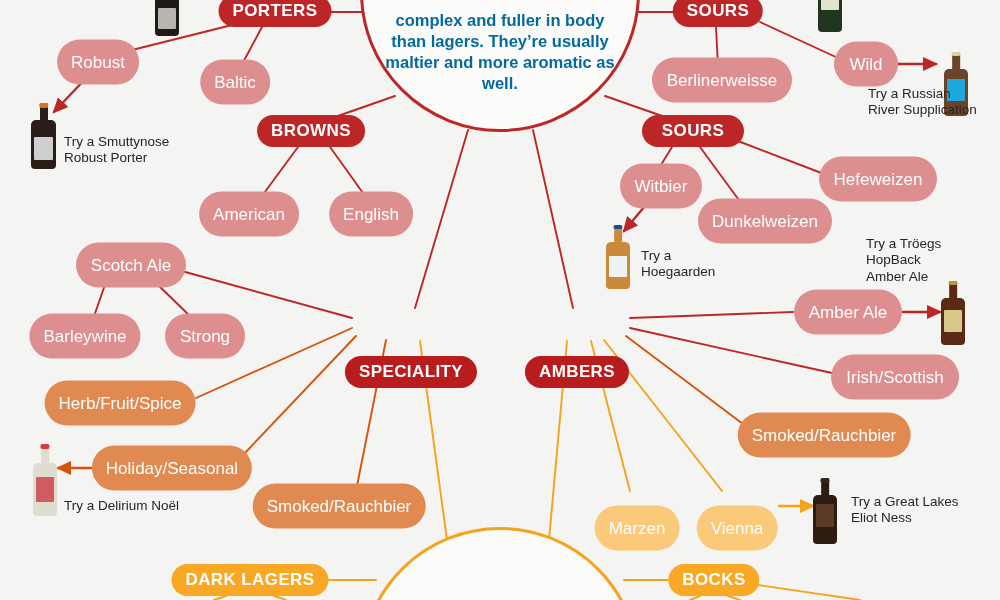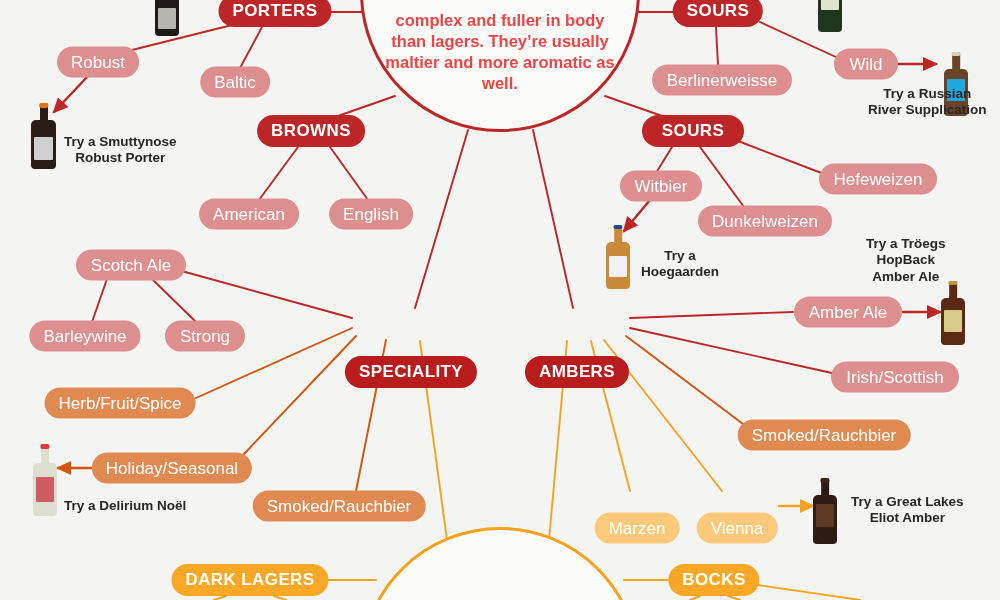--- a/index.html
+++ b/index.html
@@ -14,47 +14,47 @@
 
   
   .hub{
     position:absolute;border-radius:50%;background:#fbfbfa;
     display:flex;align-items:center;justify-content:center;
     text-align:center;box-sizing:border-box;
   }
   .hub-ales{border:3px solid #bc2b2b;}
   .hub-lagers{border:3px solid #f5a21e;}
   .hub-ales-text{
-    font-size:16.5px;line-height:1.28;color:#ef4444;font-weight:700;
+    font-size:16.5px;line-height:1.28;color:#0369a1;font-weight:700;
     padding:0 16px;
   }
 
   
   .pill{
     position:absolute;border-radius:999px;color:#fff;
     display:flex;align-items:center;justify-content:center;
     white-space:nowrap;box-sizing:border-box;
     transform:translate(-50%,-50%);
     padding:0 14px;
   }
   .pill.major{font-weight:700;letter-spacing:.4px;font-size:17px;height:32px;}
-  .pill.minor{font-weight:400;font-size:17px;height:31px;}
+  .pill.minor{font-weight:400;font-size:17px;height:45px;}
 
   
   .c-darkred{background:#bd2626;}
   .c-rose{background:#dd8e8e;}
   .c-orangedark{background:#b91c1c;margin-top:48px;}
   .c-orange{background:#e08a52;}
   .c-amber{background:#f9a825;}
   .c-lightamber{background:#fbc97a;margin-top:22px;}
 
   
   .try{
-    position:absolute;font-size:13.5px;font-weight:700;color:#262626;
-    line-height:1.22;white-space:pre-line;text-align:center;
+    position:absolute;font-size:13.5px;font-weight:400;color:#262626;
+    line-height:1.22;white-space:pre-line;
   }
 
   
   .bottle{position:absolute;}
   .bottle .neck{
     position:absolute;left:50%;transform:translateX(-50%);top:0;
     width:32%;border-radius:2px 2px 0 0;
   }
   .bottle .cap{
     position:absolute;left:50%;transform:translateX(-50%);top:0;
@@ -276,16 +276,16 @@
 Robust Porter</div>
       <div class="try" style="left: 868px; top: 86px;">Try a Russian
 River Supplication</div>
       <div class="try" style="left: 641px; top: 248px;">Try a
 Hoegaarden</div>
       <div class="try" style="left: 866px; top: 236px;">Try a Tröegs
 HopBack
 Amber Ale</div>
       <div class="try" style="left: 64px; top: 498px;">Try a Delirium Noël</div>
       <div class="try" style="left: 851px; top: 494px;">Try a Great Lakes
-Eliot Amber</div>
+Eliot Ness</div>
     </div>
 
 </div>
 
 </body></html>

